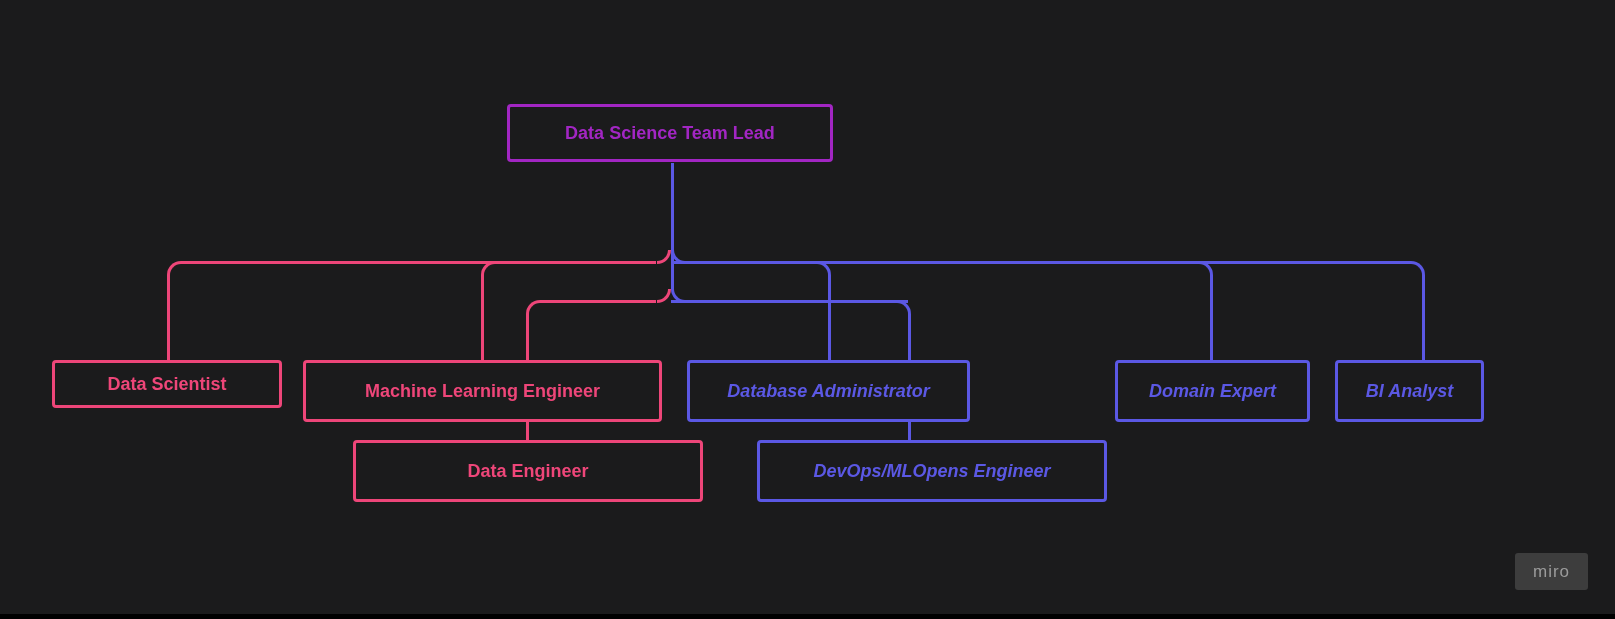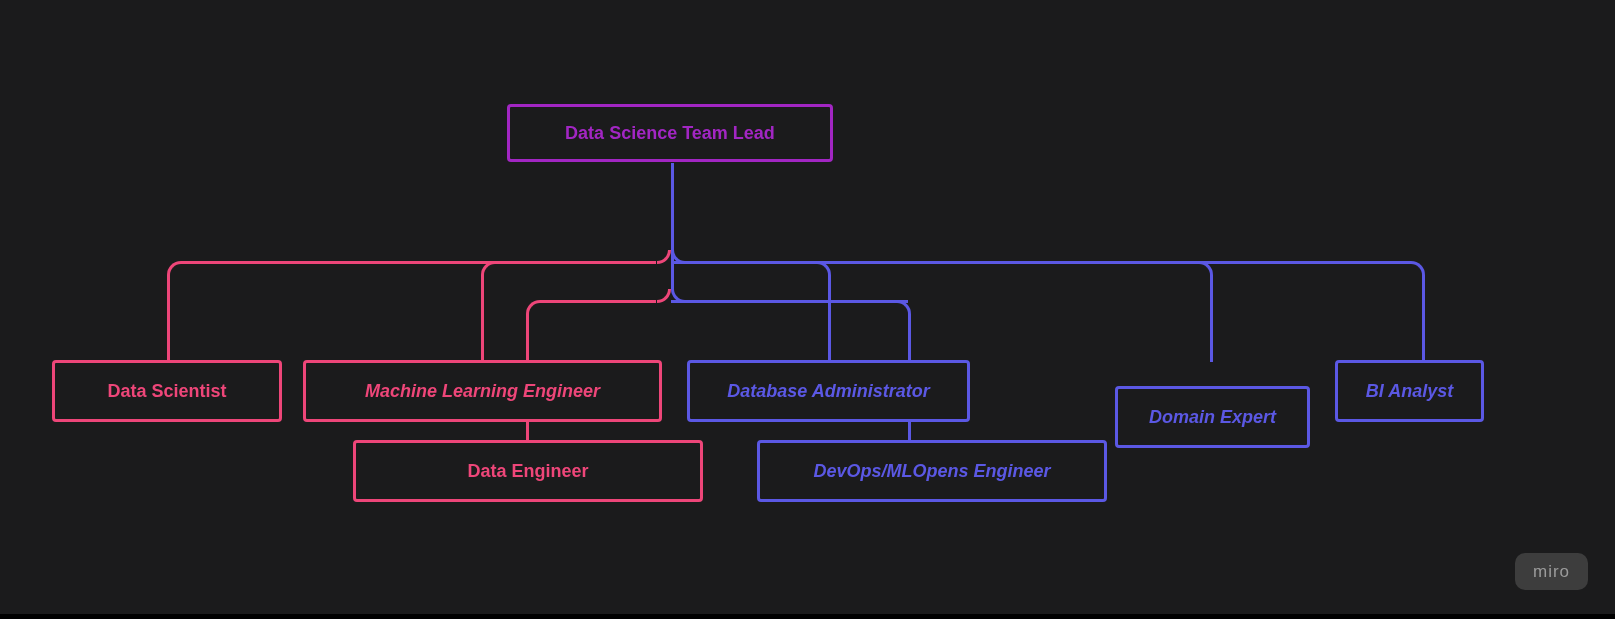--- a/index.html
+++ b/index.html
@@ -20,24 +20,24 @@
     display:flex;align-items:center;justify-content:center;
     font-weight:bold;font-size:18px;
     z-index:2;
     cursor:pointer;
   }
   .purple{border-color:#a226c3;color:#a226c3;}
   .pink{border-color:#ee4679;color:#ee4679;}
   .blue{border-color:#5b58e4;color:#5b58e4;font-style:italic;}
 
   .n-lead   {left:507px; top:104px; width:326px; height:58px;}
-  .n-ds     {left:52px;  top:360px; width:230px; height:62px;}
-  .n-mle    {left:303px; top:360px; width:359px; height:62px;font-style:italic;}
+  .n-ds     {left:52px;  top:360px; width:230px; height:48px;}
+  .n-mle    {left:303px; top:360px; width:359px; height:62px;}
   .n-dba    {left:687px; top:360px; width:283px; height:62px;}
-  .n-dex    {left:1115px;top:360px; width:195px; height:62px;margin-top:26px;}
+  .n-dex    {left:1115px;top:360px; width:195px; height:62px;}
   .n-bi     {left:1335px;top:360px; width:149px; height:62px;align-items:center;}
   .n-deng   {left:353px; top:440px; width:350px; height:62px;}
   .n-devops {left:757px; top:440px; width:350px; height:62px;}
 
   
   .seg{position:absolute;box-sizing:border-box;border:0 solid;z-index:1;}
   .pinkc{border-color:#ee4679;}
   .bluec{border-color:#5b58e4;}
   .tl{border-top-width:3px;border-left-width:3px;border-top-left-radius:14px;}
   .tr{border-top-width:3px;border-right-width:3px;border-top-right-radius:14px;}
@@ -56,21 +56,21 @@
   .s-ds  {left:167px;top:261px;width:489px;height:101px;}
   .s-mle {left:481px;top:261px;width:175px;height:101px;}
   .s-arc-p1{left:657px;top:250px;width:14px;height:14px;}
   
   .s-deng{left:526px;top:300px;width:130px;height:140px;}
   .s-arc-p2{left:657px;top:289px;width:14px;height:14px;}
 
   
   .watermark{
     position:absolute;left:1515px;top:553px;width:73px;height:37px;
-    background:#3d3d3d;border-radius:10px;
+    background:#3d3d3d;border-radius:3px;
     display:flex;align-items:center;justify-content:center;
     color:#9b9b9b;font-size:17px;font-weight:500;letter-spacing:1px;
     z-index:3;cursor:pointer;
   }
   
   .bottom-bar{position:absolute;left:0;top:614px;width:1615px;height:5px;background:#000;z-index:4;}
 </style>
 </head>
 <body>
 

